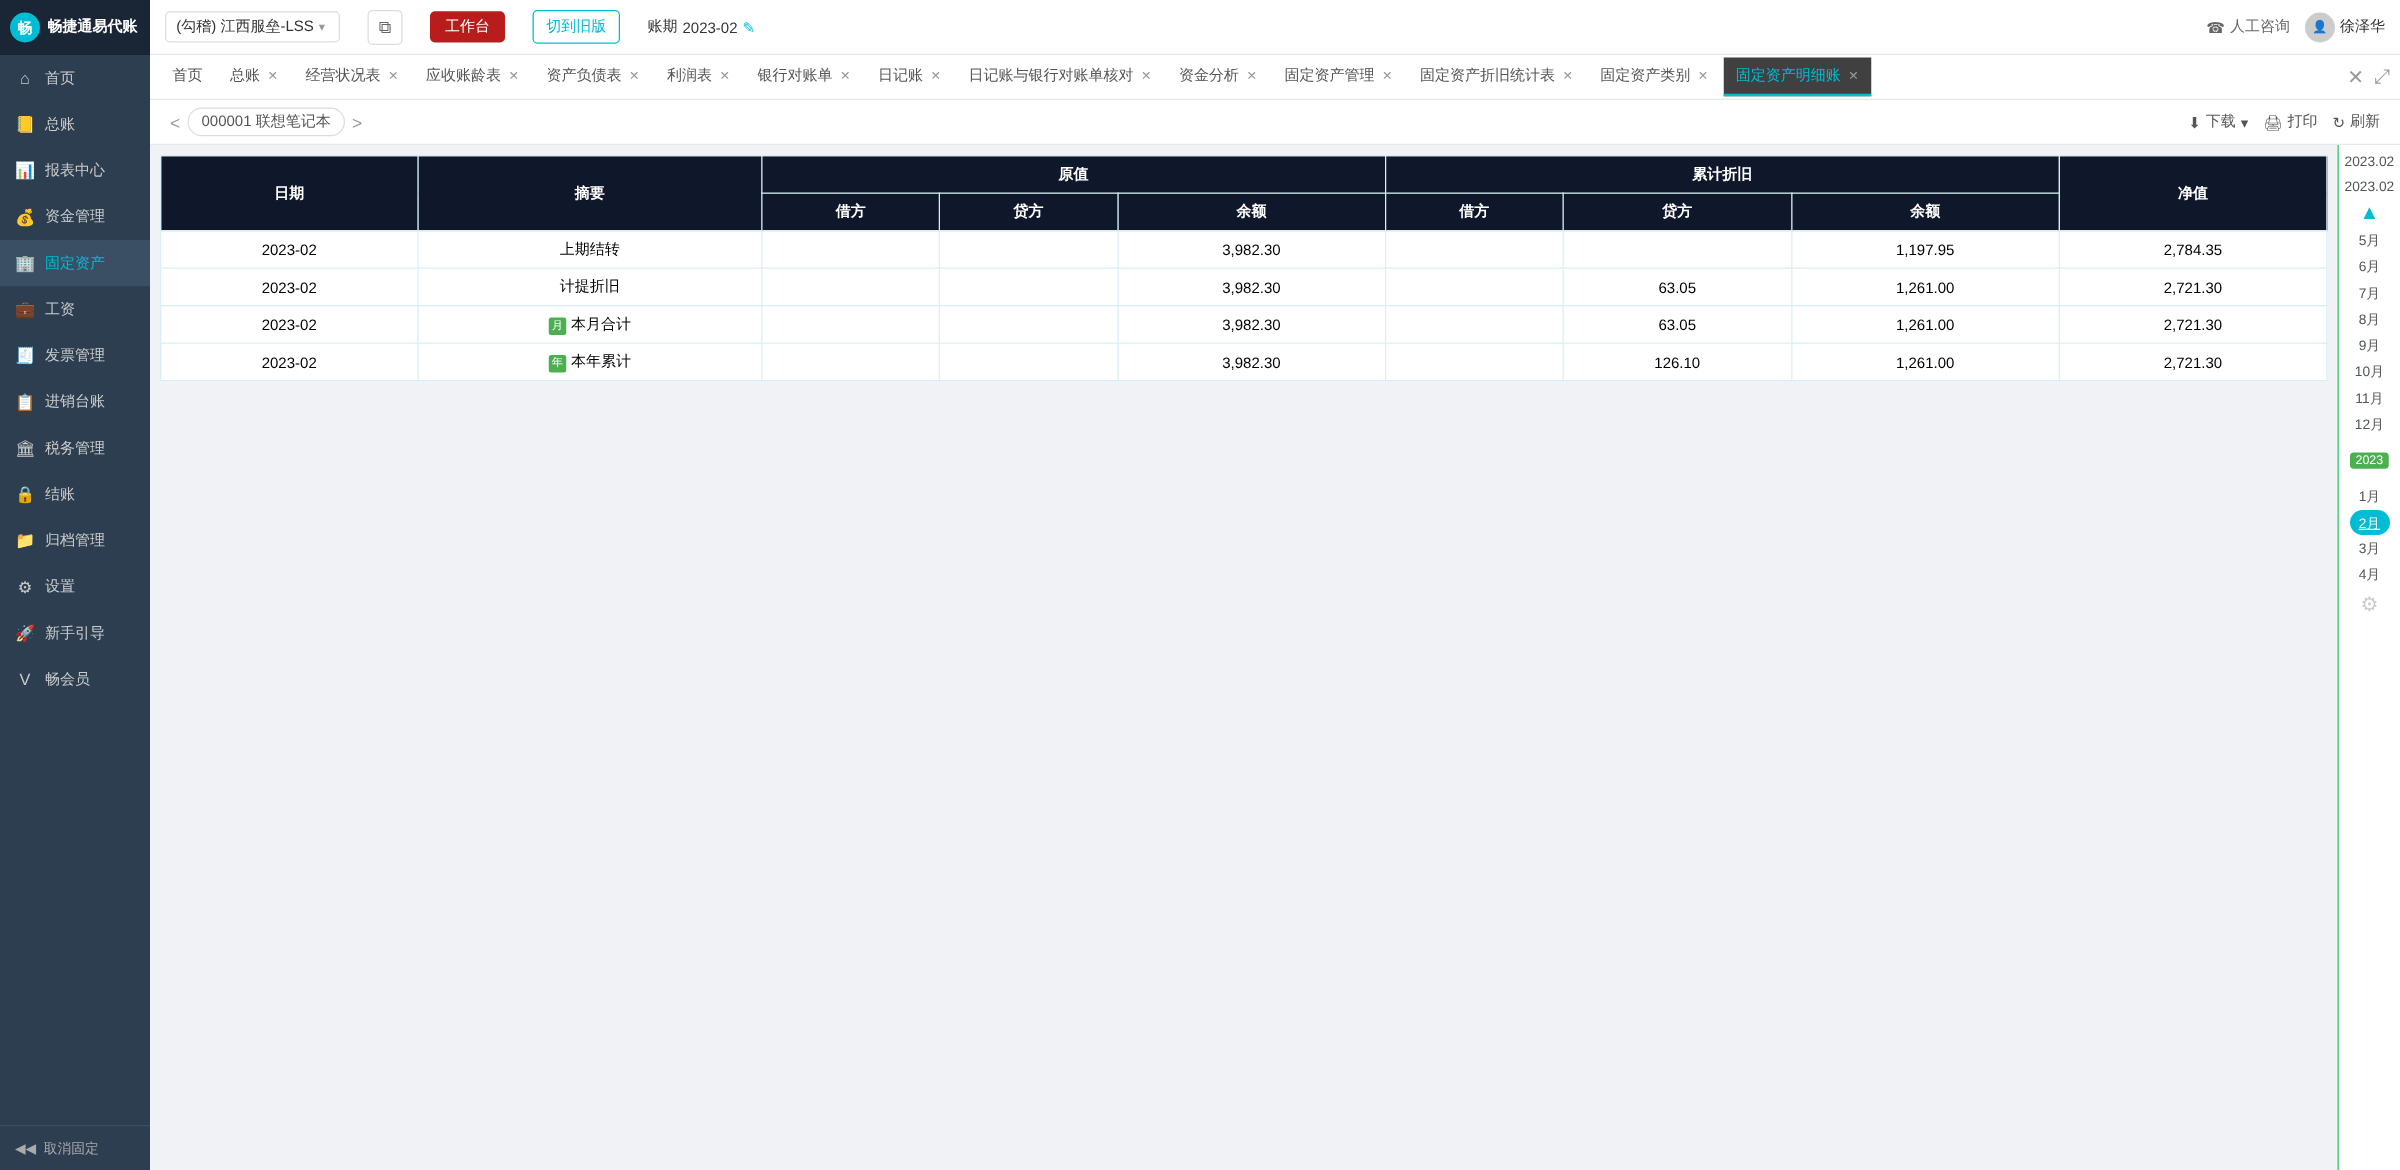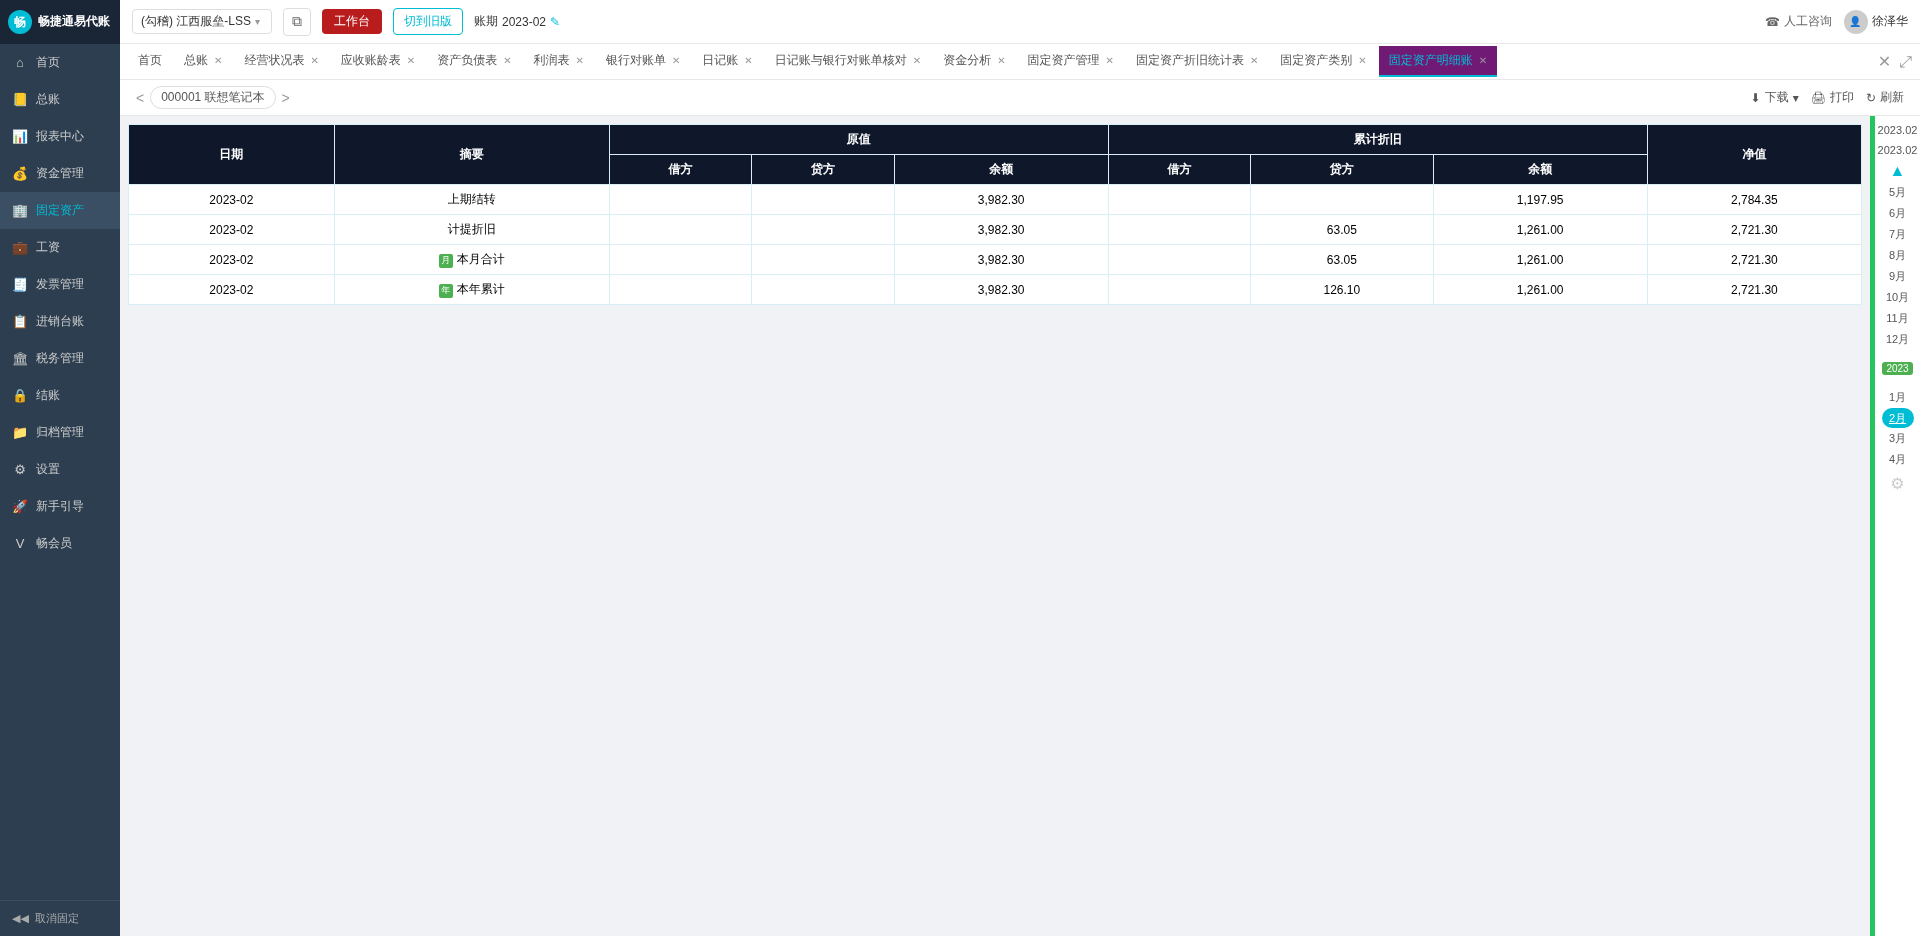--- a/index.html
+++ b/index.html
@@ -60,21 +60,21 @@
     }
 
     
     .top-header {
       background: #fff;
       height: 44px;
       display: flex;
       align-items: center;
       padding: 0 12px;
       border-bottom: 1px solid #e8e8e8;
-      gap: 11px;
+      gap: 22px;
       flex-shrink: 0;
     }
     .company-selector {
       display: flex; align-items: center; gap: 4px;
       border: 1px solid #ddd; border-radius: 4px;
       padding: 3px 8px; cursor: pointer;
       font-size: 12px; color: #333;
       min-width: 140px;
     }
     .company-selector .chevron { color: #999; font-size: 10px; }
@@ -112,21 +112,21 @@
     }
     .tab-bar::-webkit-scrollbar { height: 3px; }
     .tab-item {
       display: flex; align-items: center; gap: 4px;
       padding: 6px 10px;
       font-size: 12px; color: #555;
       cursor: pointer; white-space: nowrap;
       border-bottom: 2px solid transparent;
       flex-shrink: 0;
     }
-    .tab-item.active { color: #00bcd4; border-bottom: 2px solid #00bcd4; background: #701a75; }
+    .tab-item.active { color: #00bcd4; border-bottom: 2px solid #00bcd4; background: #404040; }
     .tab-close { font-size: 10px; color: #999; cursor: pointer; margin-left: 2px; }
     .tab-bar-actions { margin-left: auto; display: flex; align-items: center; gap: 8px; flex-shrink: 0; }
     .tab-action-btn { font-size: 16px; color: #999; cursor: pointer; }
 
     
     .sub-header {
       background: #fff;
       padding: 6px 16px;
       display: flex;
       align-items: center;
@@ -184,21 +184,21 @@
     .green-badge {
       display: inline-flex; align-items: center; justify-content: center;
       width: 14px; height: 14px; background: #4caf50; color: #fff;
       font-size: 9px; border-radius: 2px; margin-right: 4px;
     }
 
     
     .right-panel {
       width: 50px;
       background: #fff;
-      border-left: 5px solid #22c55e;
+      border-left: 1px solid #22c55e;
       display: flex;
       flex-direction: column;
       align-items: center;
       padding: 4px 0;
       overflow-y: auto;
       flex-shrink: 0;
     }
     .right-panel-year {
       font-size: 11px; color: #555;
       padding: 4px 0;

